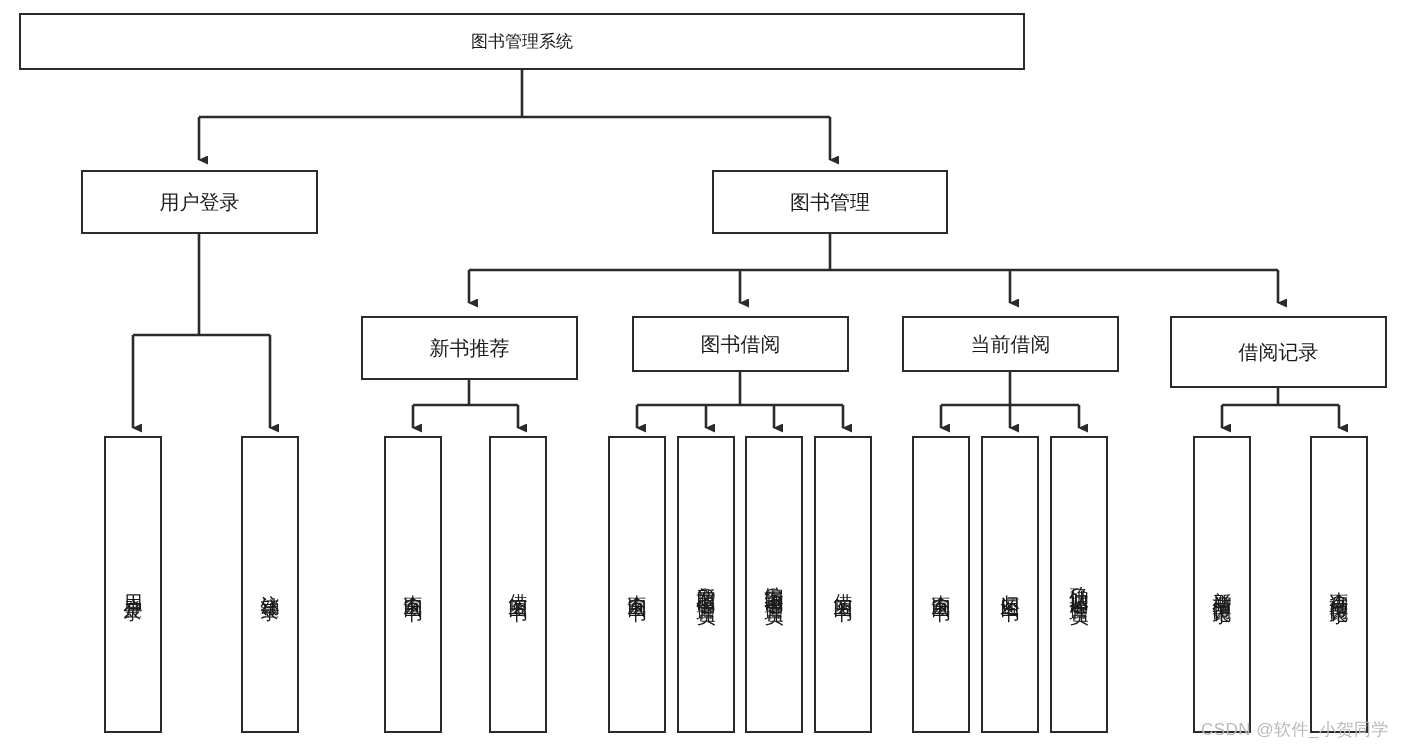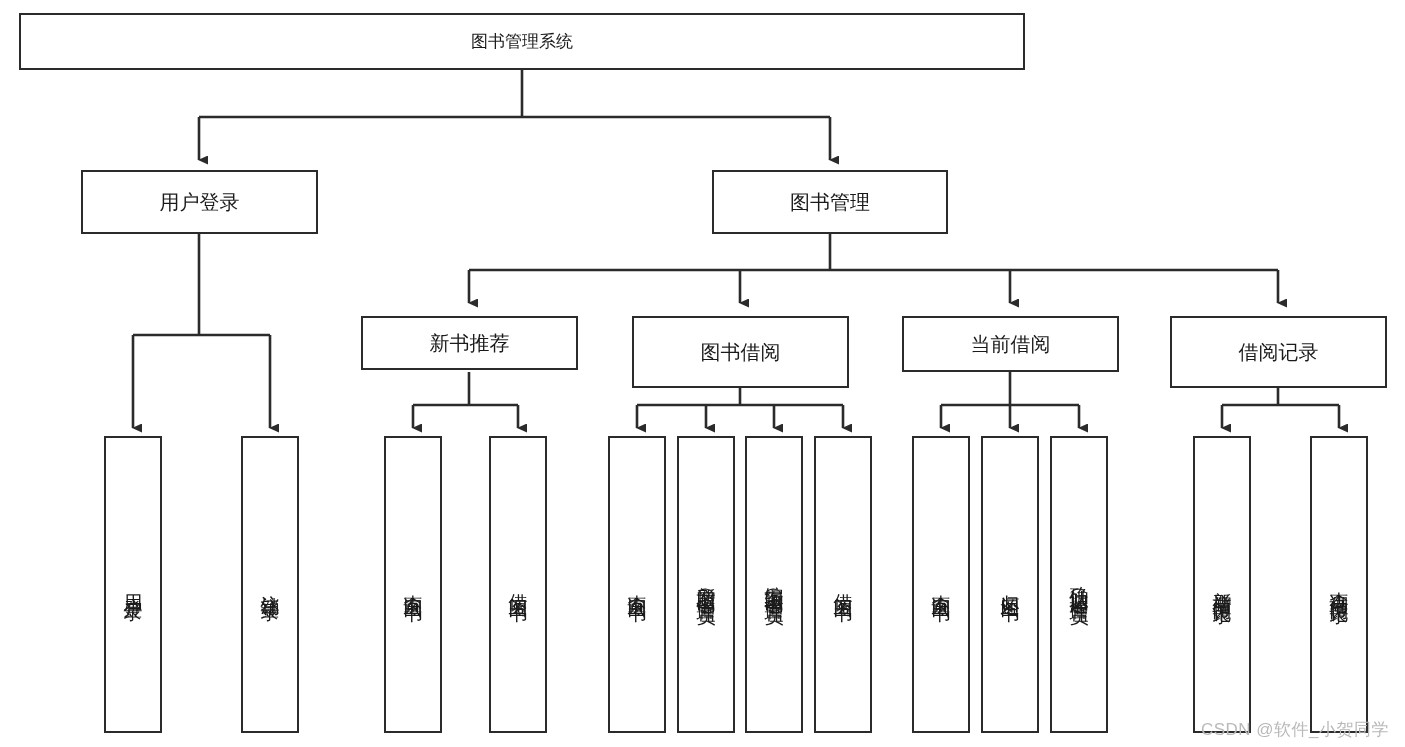--- a/index.html
+++ b/index.html
@@ -128,24 +128,24 @@
     <span class="htext">图书管理系统</span>
   </div>
 
   <div class="node level2" style="left:81px; top:170px; width:237px; height:64px;">
     <span class="htext">用户登录</span>
   </div>
   <div class="node level2" style="left:712px; top:170px; width:236px; height:64px;">
     <span class="htext">图书管理</span>
   </div>
 
-  <div class="node level2" style="left:361px; top:316px; width:217px; height:54px;">
+  <div class="node level2" style="left:361px; top:316px; width:217px; height:64px;">
     <span class="htext">新书推荐</span>
   </div>
-  <div class="node level2" style="left:632px; top:316px; width:217px; height:72px;">
+  <div class="node level2" style="left:632px; top:316px; width:217px; height:56px;">
     <span class="htext">图书借阅</span>
   </div>
   <div class="node level2" style="left:902px; top:316px; width:217px; height:56px;">
     <span class="htext">当前借阅</span>
   </div>
   <div class="node level2" style="left:1170px; top:316px; width:217px; height:72px;">
     <span class="htext">借阅记录</span>
   </div>
 
   <div class="node leaf" style="left:104px; top:436px; width:58px; height:297px;">

